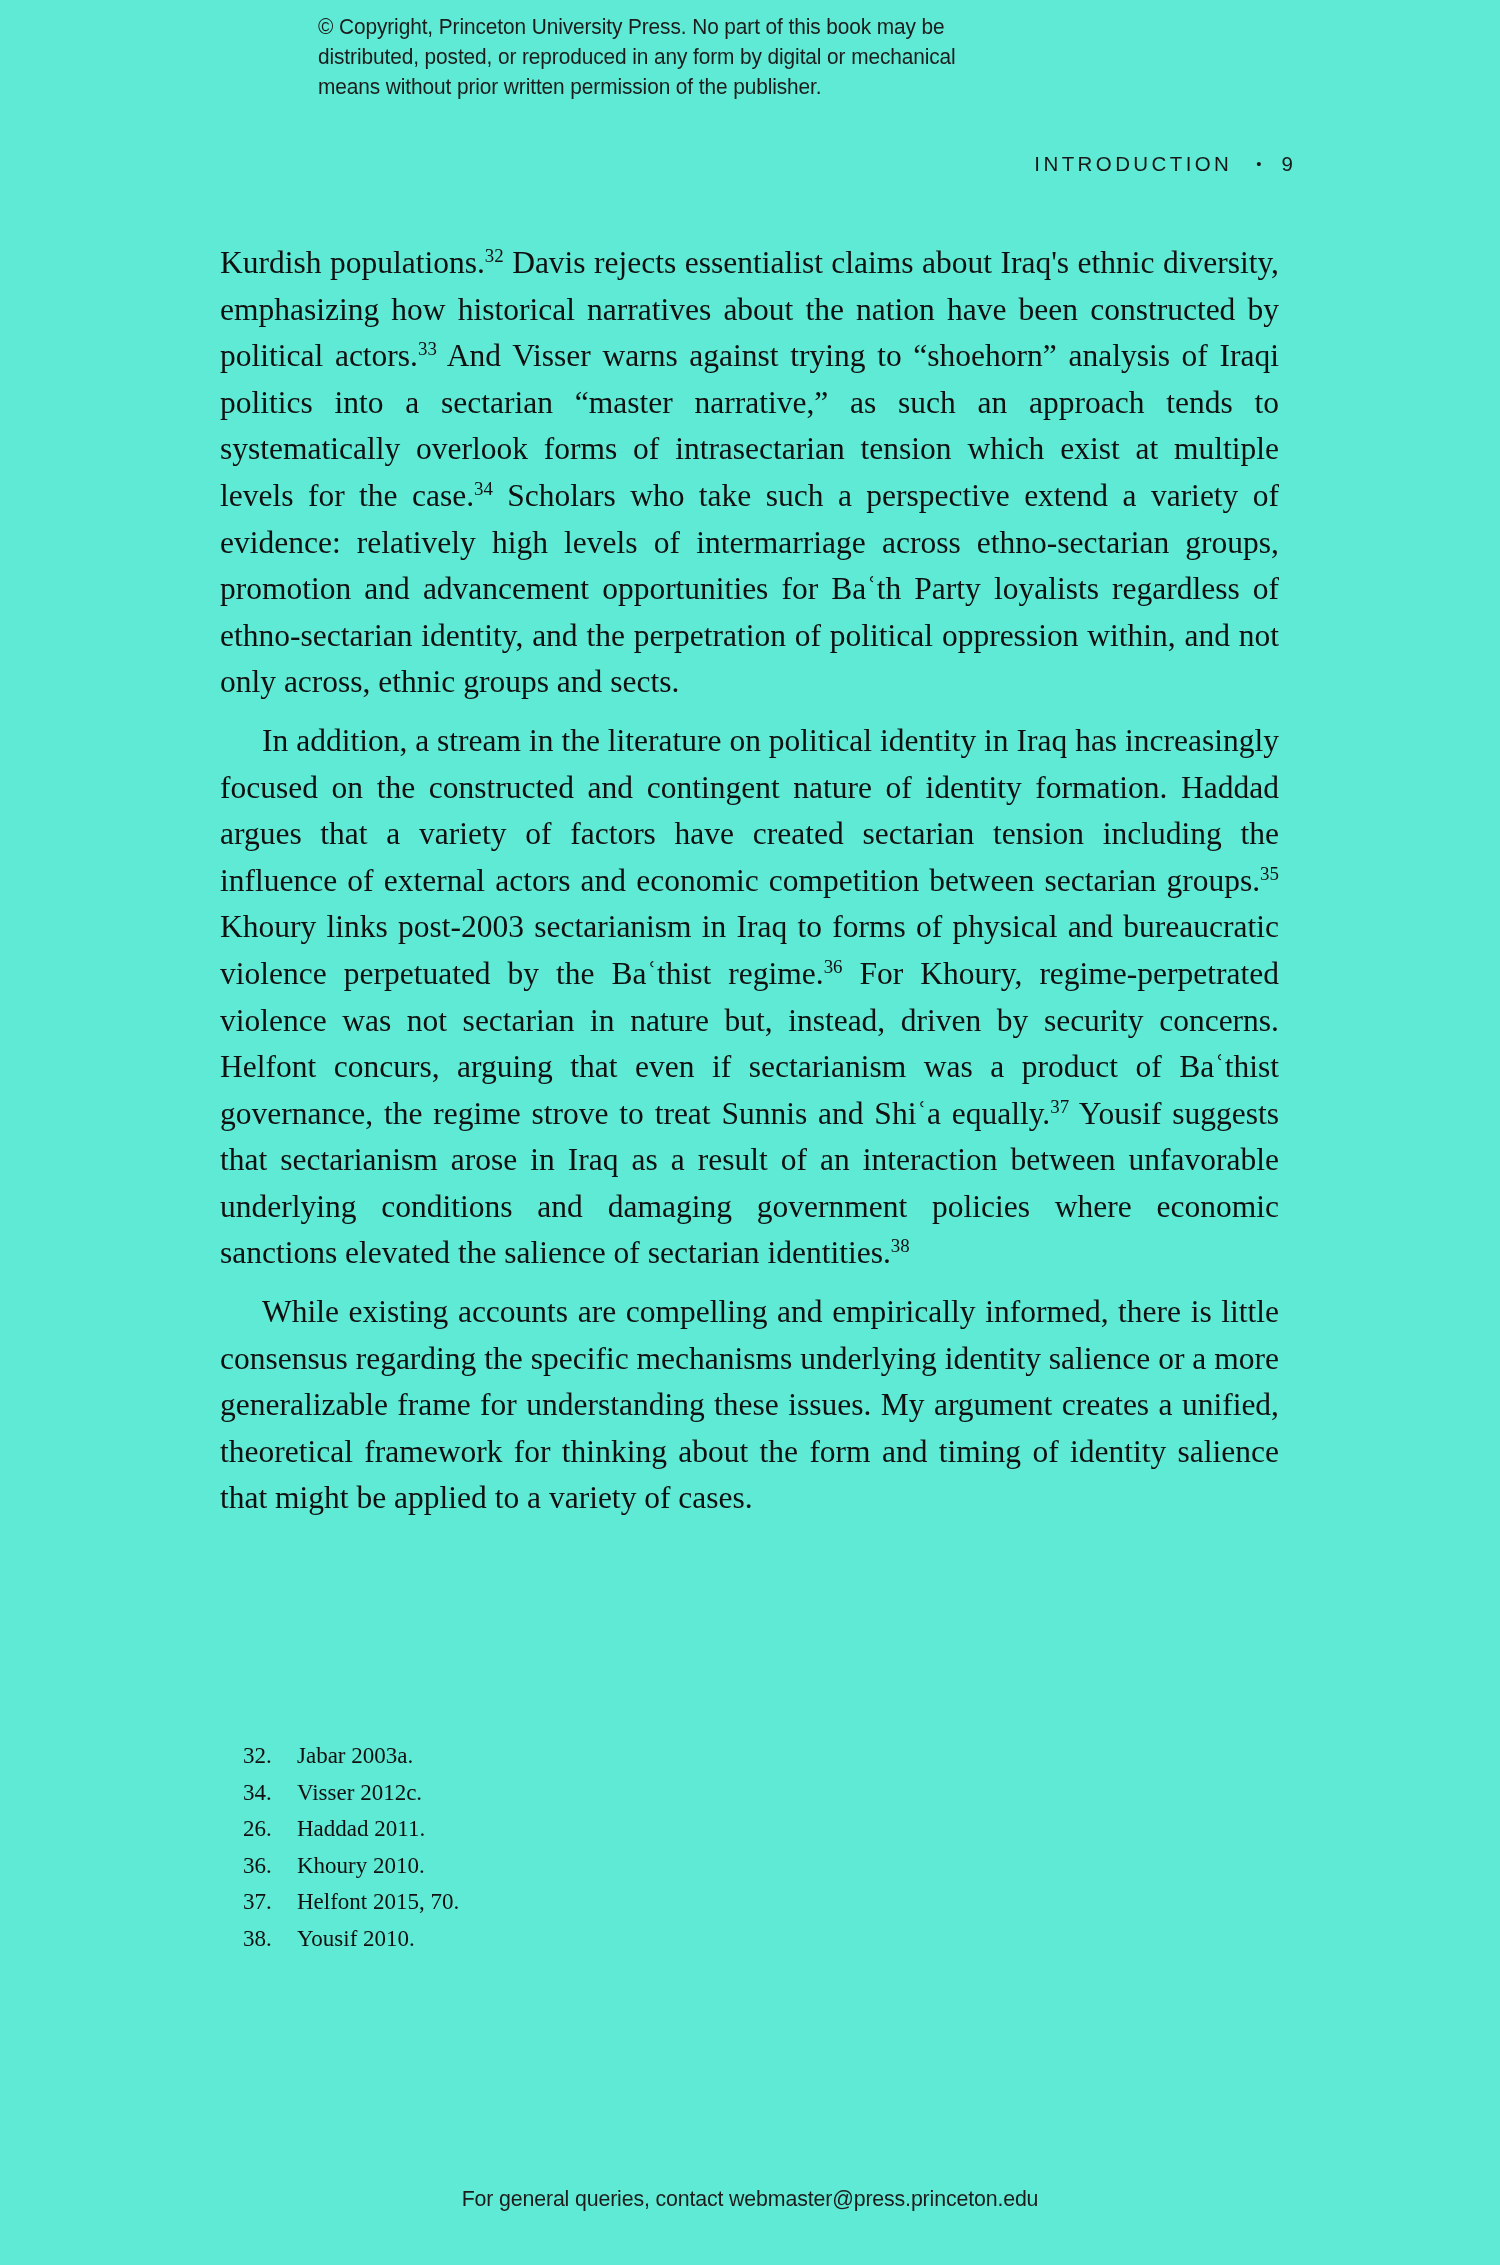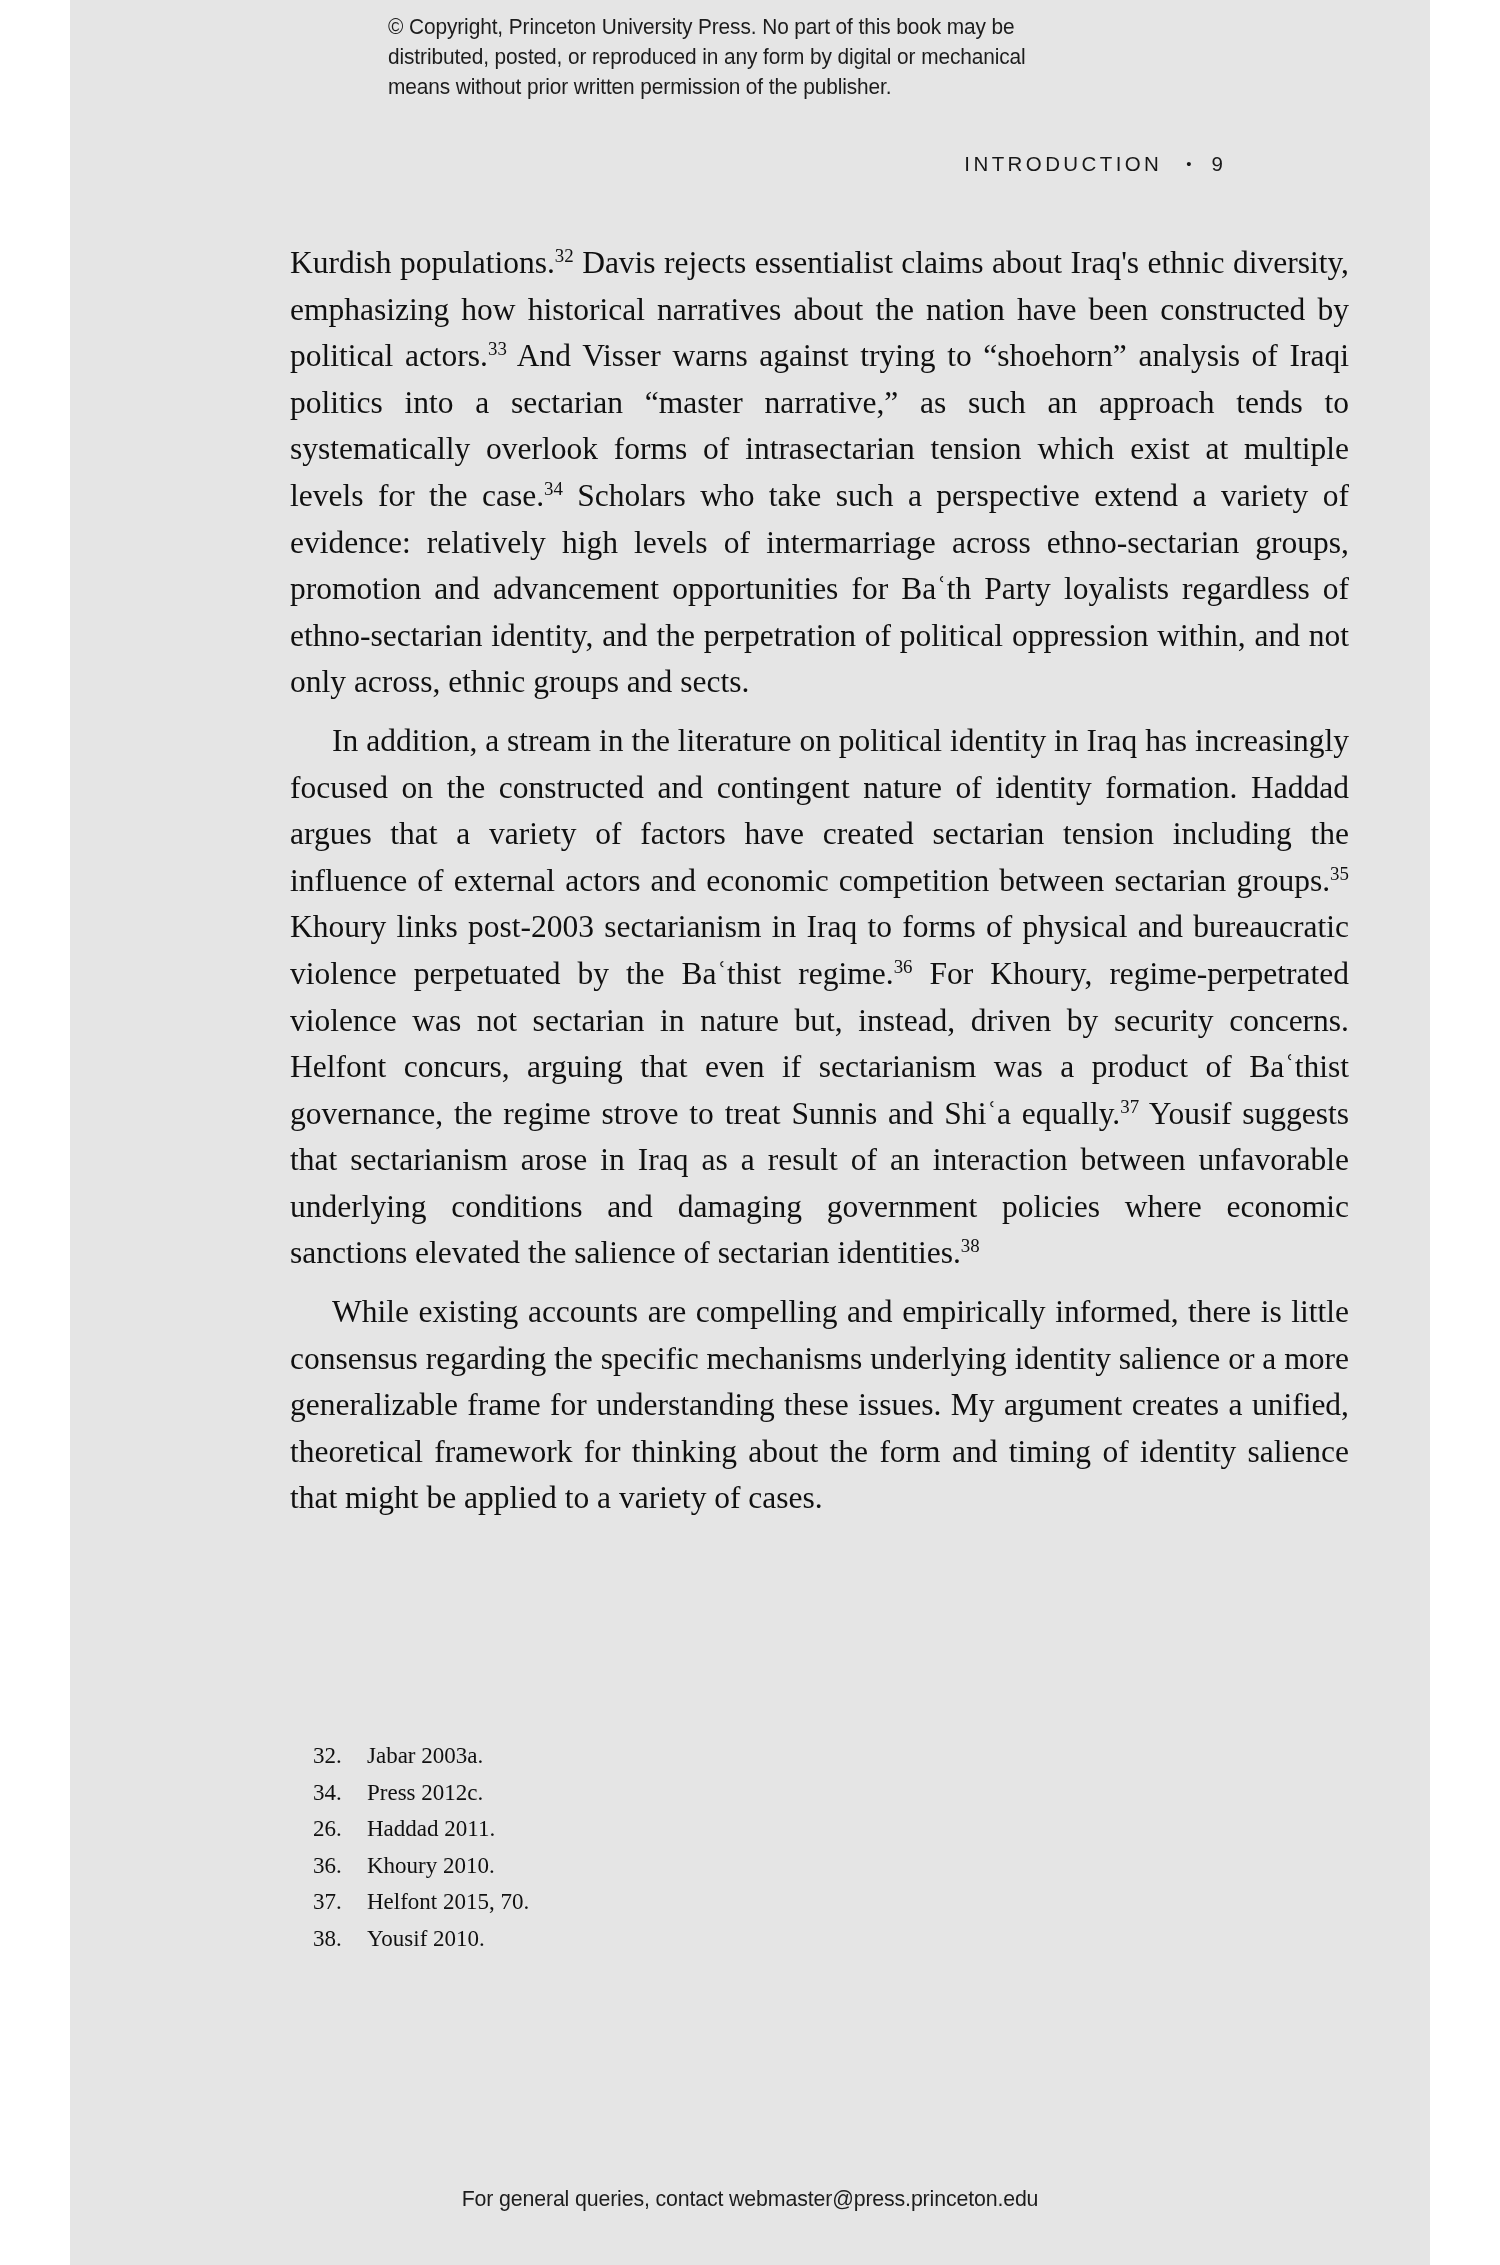--- a/index.html
+++ b/index.html
@@ -4,24 +4,24 @@
 <title>Introduction — page 11</title>
 <style>
   html, body {
     margin: 0;
     padding: 0;
     background: #ffffff;
   }
 
   .page {
     position: relative;
-    width: 1360px;
+    width: 1500px;
     height: 2265px;
     margin: 0 auto;
-    background: #e5e5e5;
+    background: #5eead4;
     overflow: hidden;
     box-sizing: border-box;
   }
 
   
   .copyright-block {
     position: absolute;
     left: 318px;
     top: 12px;
     width: 850px;
@@ -151,21 +151,21 @@
     <p class="para indent">While existing accounts are compelling and empirically informed, there is little consensus regarding the specific mechanisms underlying identity salience or a more generalizable frame for understanding these issues. My argument creates a unified, theoretical framework for thinking about the form and timing of identity salience that might be applied to a variety of cases.</p>
   </div>
 
   <div class="footnotes">
     <div class="footnote-row">
       <span class="fn-num">32.</span>
       <span class="fn-text">Jabar 2003a.</span>
     </div>
     <div class="footnote-row">
       <span class="fn-num">34.</span>
-      <span class="fn-text">Press 2012c.</span>
+      <span class="fn-text">Visser 2012c.</span>
     </div>
     <div class="footnote-row">
       <span class="fn-num">26.</span>
       <span class="fn-text">Haddad 2011.</span>
     </div>
     <div class="footnote-row">
       <span class="fn-num">36.</span>
       <span class="fn-text">Khoury 2010.</span>
     </div>
     <div class="footnote-row">

